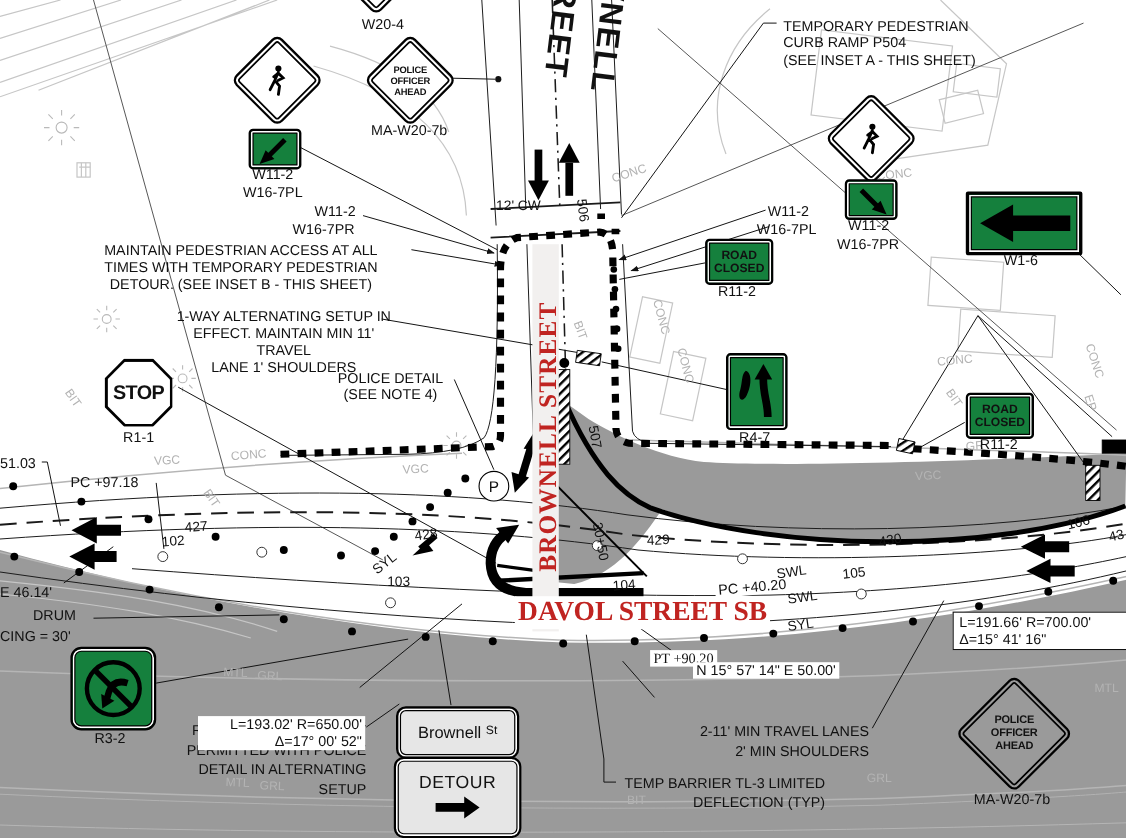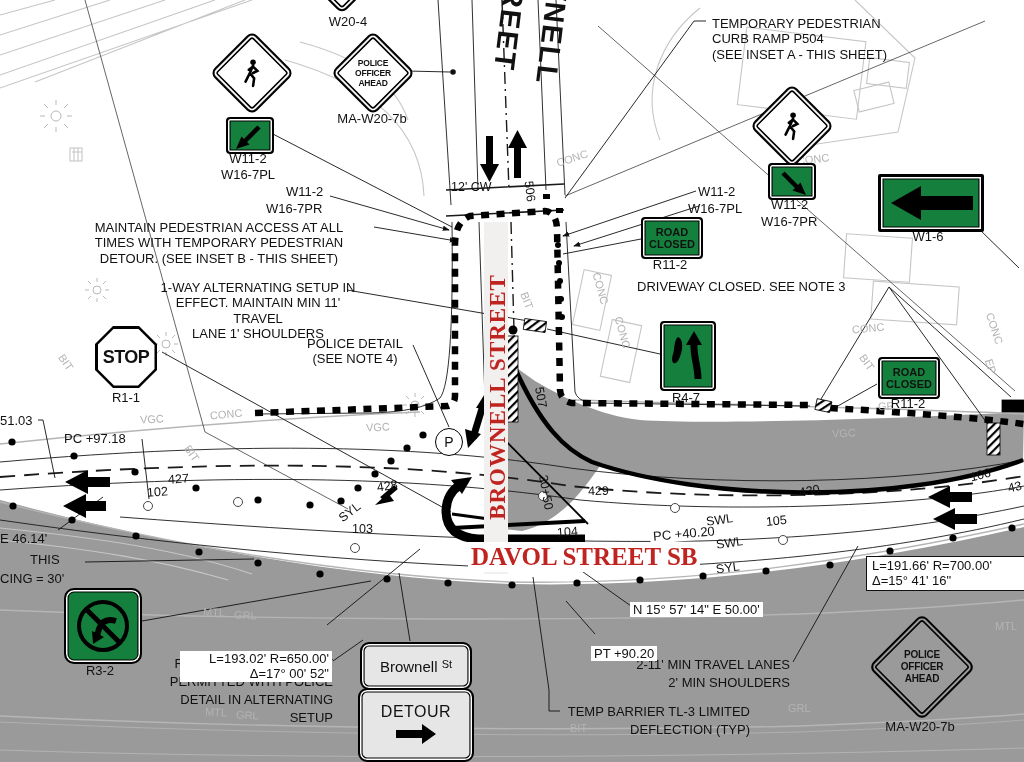--- a/index.html
+++ b/index.html
@@ -258,38 +258,37 @@
 CURB RAMP P504
 (SEE INSET A - THIS SHEET)</div>
 <div class="t c" style="left:64px;top:220px;width:310px;">MAINTAIN PEDESTRIAN ACCESS AT ALL
 TIMES WITH TEMPORARY PEDESTRIAN
 DETOUR. (SEE INSET B - THIS SHEET)</div>
 <div class="t" style="left:153px;top:280px;width:210px;text-align:center;">1-WAY ALTERNATING SETUP IN
 EFFECT. MAINTAIN MIN 11' TRAVEL
 LANE 1' SHOULDERS</div>
 <div class="t c" style="left:296px;top:336px;width:118px;">POLICE DETAIL
 (SEE NOTE 4)</div>
-<div class="t" style="left:637px;top:279px;">DRIVEWAY CLOSED. SEE NOTE 3</div>
-<div class="t" style="left:30px;top:552px;">THIS</div>
+<div class="t" style="left:30px;top:552px;">DRUM</div>
 <div class="t" style="left:0px;top:571px;">CING = 30'</div>
 <div class="t r" style="left:145px;top:655px;width:188px;line-height:1.38;">RIGHT TURN MOVEMENT
 PERMITTED WITH POLICE
 DETAIL IN ALTERNATING
 SETUP</div>
 <div class="t r" style="left:605px;top:656px;width:185px;line-height:1.35;">2-11' MIN TRAVEL LANES
 2' MIN SHOULDERS</div>
 <div class="t r" style="left:565px;top:703px;width:185px;line-height:1.35;">TEMP BARRIER TL-3 LIMITED
 DEFLECTION (TYP)</div>
 <div class="t" style="left:451px;top:180px;font-size:12.5px;">12' CW</div>
 
 <div class="t" style="left:0px;top:413px;">51.03</div>
 <div class="t" style="left:64px;top:431px;">PC +97.18</div>
 <div class="t" style="left:0px;top:531px;">E  46.14'</div>
 <div class="t wbg" style="left:650px;top:526px;transform:rotate(-5deg);">PC +40.20</div>
-<div class="t wbg" style="left:591px;top:646px;">PT +90.20</div>
+<div class="t wbg" style="left:591px;top:591px;font-family:Liberation Serif, serif;">PT +90.20</div>
 <div class="t wbg" style="left:630px;top:602px;">N 15° 57' 14" E   50.00'</div>
 <div class="t box" style="left:866px;top:556px;width:152px;">L=191.66' R=700.00'
 Δ=15° 41' 16"</div>
 <div class="t r wbg" style="left:180px;top:651px;width:146px;">L=193.02' R=650.00'
 Δ=17° 00' 52"</div>
 
 <div class="t sta" style="left:168px;top:472px;transform:rotate(-4deg);">427</div>
 <div class="t sta" style="left:147px;top:485px;transform:rotate(-4deg);">102</div>
 <div class="t sta" style="left:352px;top:522px;">103</div>
 <div class="t sta" style="left:377px;top:479px;transform:rotate(-8deg);">428</div>

